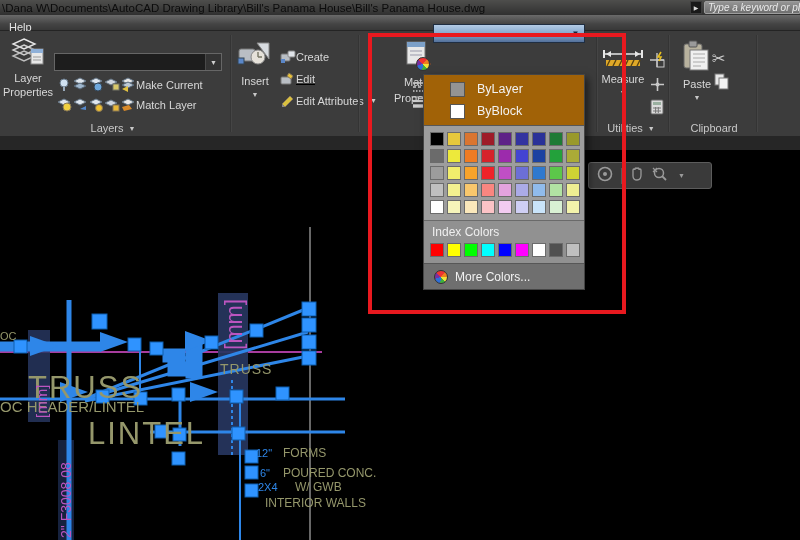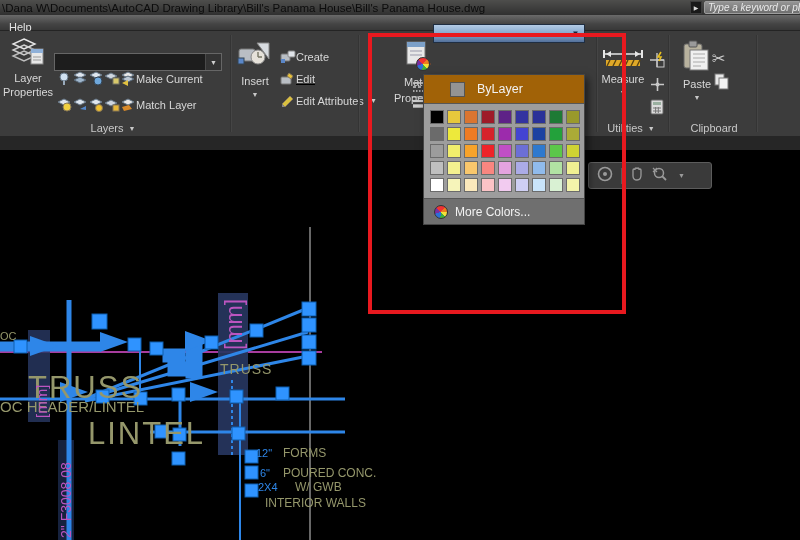--- a/index.html
+++ b/index.html
@@ -116,21 +116,21 @@
           <line x1="22" y1="24" x2="30" y2="24" stroke="#999"></line>
         </svg>
       </span>
       <span>Layer Properties</span>
     </div>
 
     <div class="layer-combo">
       <span class="arr">▼</span>
     </div>
 
-    <div class="tool-row" style="left:56px;top:40px;justify-content:space-between;">
+    <div class="tool-row" style="left:56px;top:46px;justify-content:space-between;">
       <span class="mini-icon">
           <svg width="16" height="15">
             <circle cx="8" cy="6" r="4" fill="#cfe0f0" stroke="#678"></circle>
             <path d="M8 10 L8 14" stroke="#9ab" stroke-width="2"></path>
           </svg>
         </span>
       <span class="mini-icon">
           <svg width="16" height="15">
             <path d="M8 1 L14 4 L8 7 L2 4 Z" fill="#dfe6ee" stroke="#678"></path>
             <path d="M8 6 L14 9 L8 12 L2 9 Z" fill="#9fb6cc" stroke="#567"></path>
@@ -353,20 +353,24 @@
   <div class="color-combo">
     <span></span>
     <span class="arr">▼</span>
   </div>
 
   <div class="dropdown">
     <div class="dd-list">
       <div class="dd-item">
         <span class="dd-swatch" style="background:#949494;"></span>
         <span>ByLayer</span>
+      </div>
+      <div class="dd-item">
+        <span class="dd-swatch" style="background:#FFFFFF;"></span>
+        <span>ByBlock</span>
       </div>
     </div>
     <div class="dd-palette">
         <div class="pal-swatch" style="background: rgb(0, 0, 0);"></div>
         <div class="pal-swatch" style="background: rgb(230, 200, 60);"></div>
         <div class="pal-swatch" style="background: rgb(218, 117, 48);"></div>
         <div class="pal-swatch" style="background: rgb(158, 27, 40);"></div>
         <div class="pal-swatch" style="background: rgb(94, 34, 135);"></div>
         <div class="pal-swatch" style="background: rgb(51, 51, 160);"></div>
         <div class="pal-swatch" style="background: rgb(42, 49, 152);"></div>
@@ -402,20 +406,34 @@
         <div class="pal-swatch" style="background: rgb(255, 255, 255);"></div>
         <div class="pal-swatch" style="background: rgb(246, 244, 186);"></div>
         <div class="pal-swatch" style="background: rgb(251, 232, 187);"></div>
         <div class="pal-swatch" style="background: rgb(252, 195, 198);"></div>
         <div class="pal-swatch" style="background: rgb(242, 203, 240);"></div>
         <div class="pal-swatch" style="background: rgb(207, 207, 244);"></div>
         <div class="pal-swatch" style="background: rgb(201, 228, 250);"></div>
         <div class="pal-swatch" style="background: rgb(217, 241, 211);"></div>
         <div class="pal-swatch" style="background: rgb(244, 244, 171);"></div>
       </div>
+    <div class="dd-index">
+      <div class="dd-index-label">Index Colors</div>
+      <div class="dd-index-grid">
+          <div class="pal-swatch" style="background: rgb(255, 0, 0);"></div>
+          <div class="pal-swatch" style="background: rgb(255, 255, 0);"></div>
+          <div class="pal-swatch" style="background: rgb(0, 255, 0);"></div>
+          <div class="pal-swatch" style="background: rgb(0, 255, 255);"></div>
+          <div class="pal-swatch" style="background: rgb(0, 0, 255);"></div>
+          <div class="pal-swatch" style="background: rgb(255, 0, 255);"></div>
+          <div class="pal-swatch" style="background: rgb(255, 255, 255);"></div>
+          <div class="pal-swatch" style="background: rgb(80, 80, 80);"></div>
+          <div class="pal-swatch" style="background: rgb(191, 191, 191);"></div>
+        </div>
+    </div>
     <div class="dd-more">
       <span class="wheel"></span>
       <span>More Colors...</span>
     </div>
   </div>
 
   <div class="canvas">
     <svg width="800" height="390" viewBox="0 0 800 390">
 
       <g>

